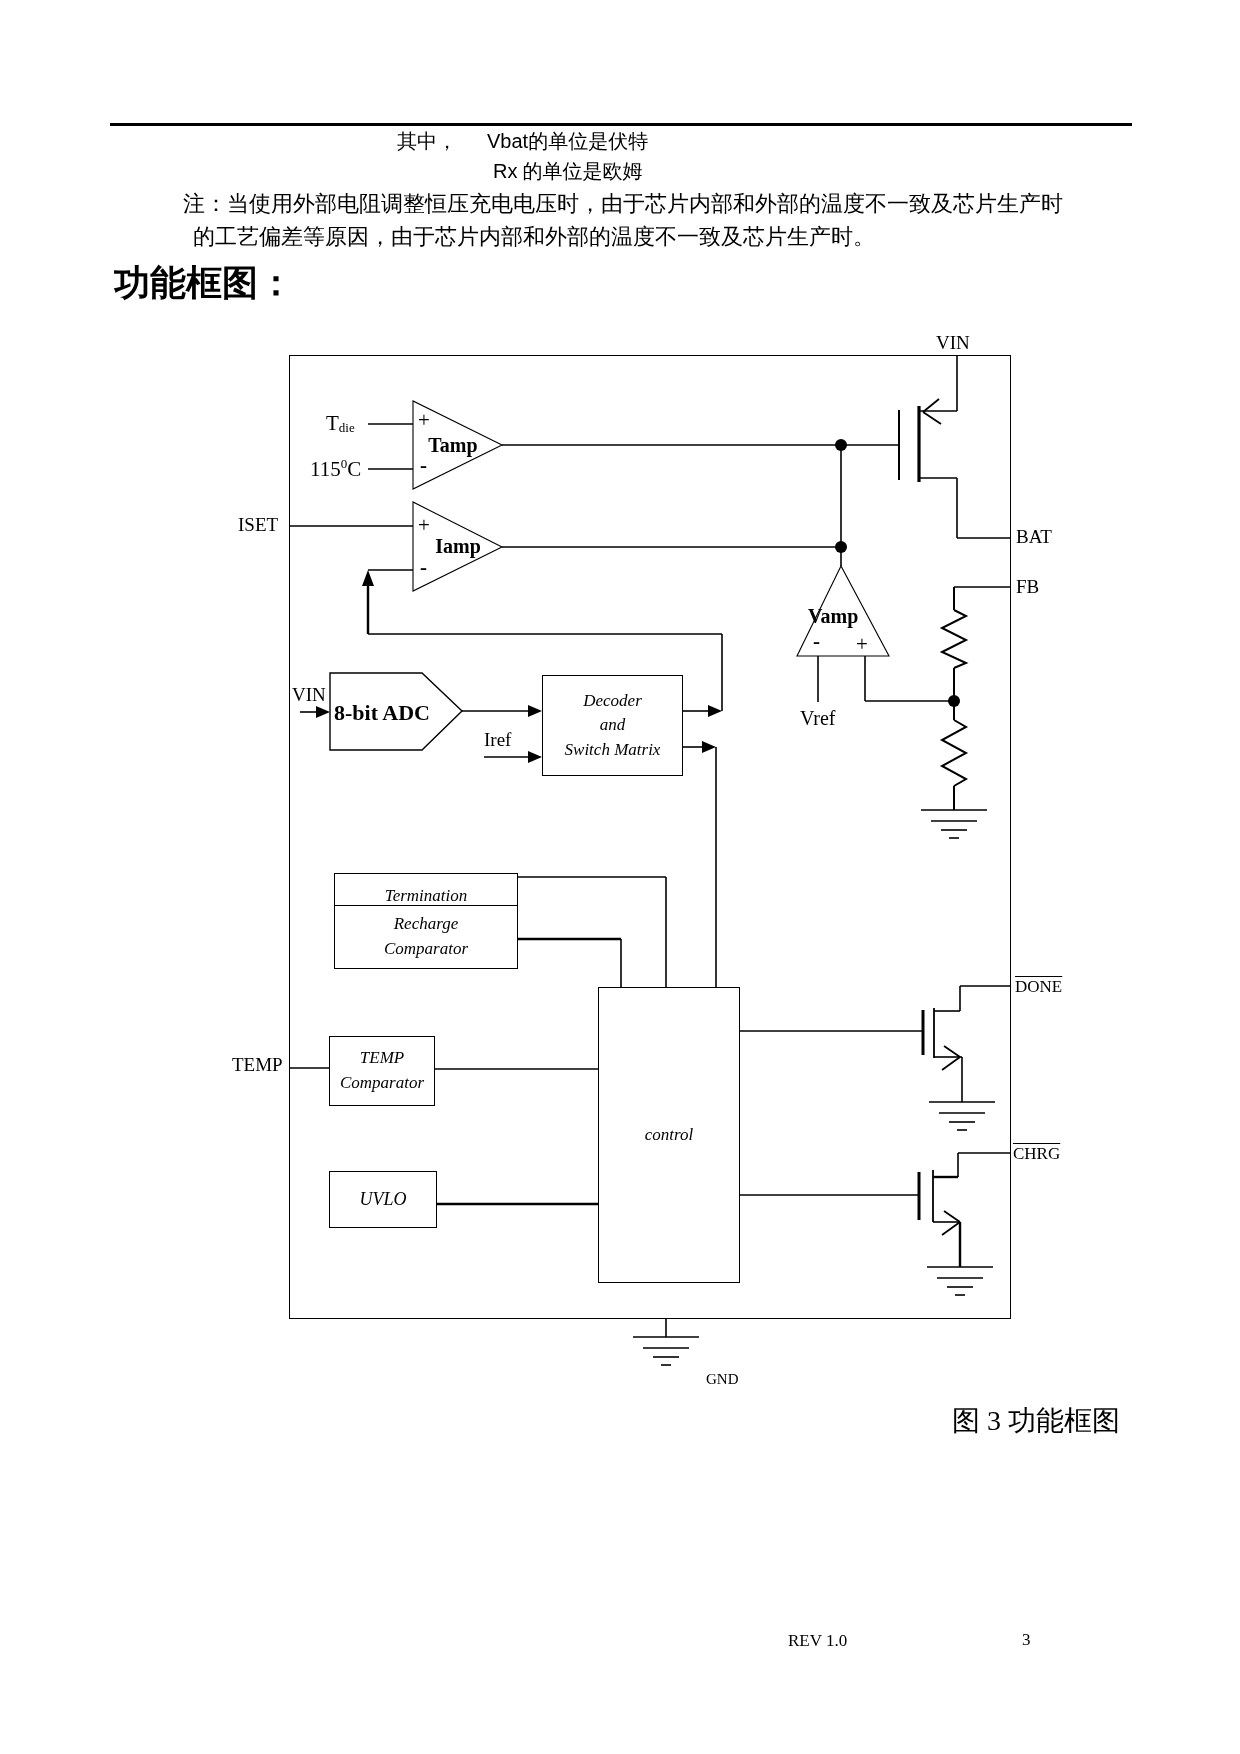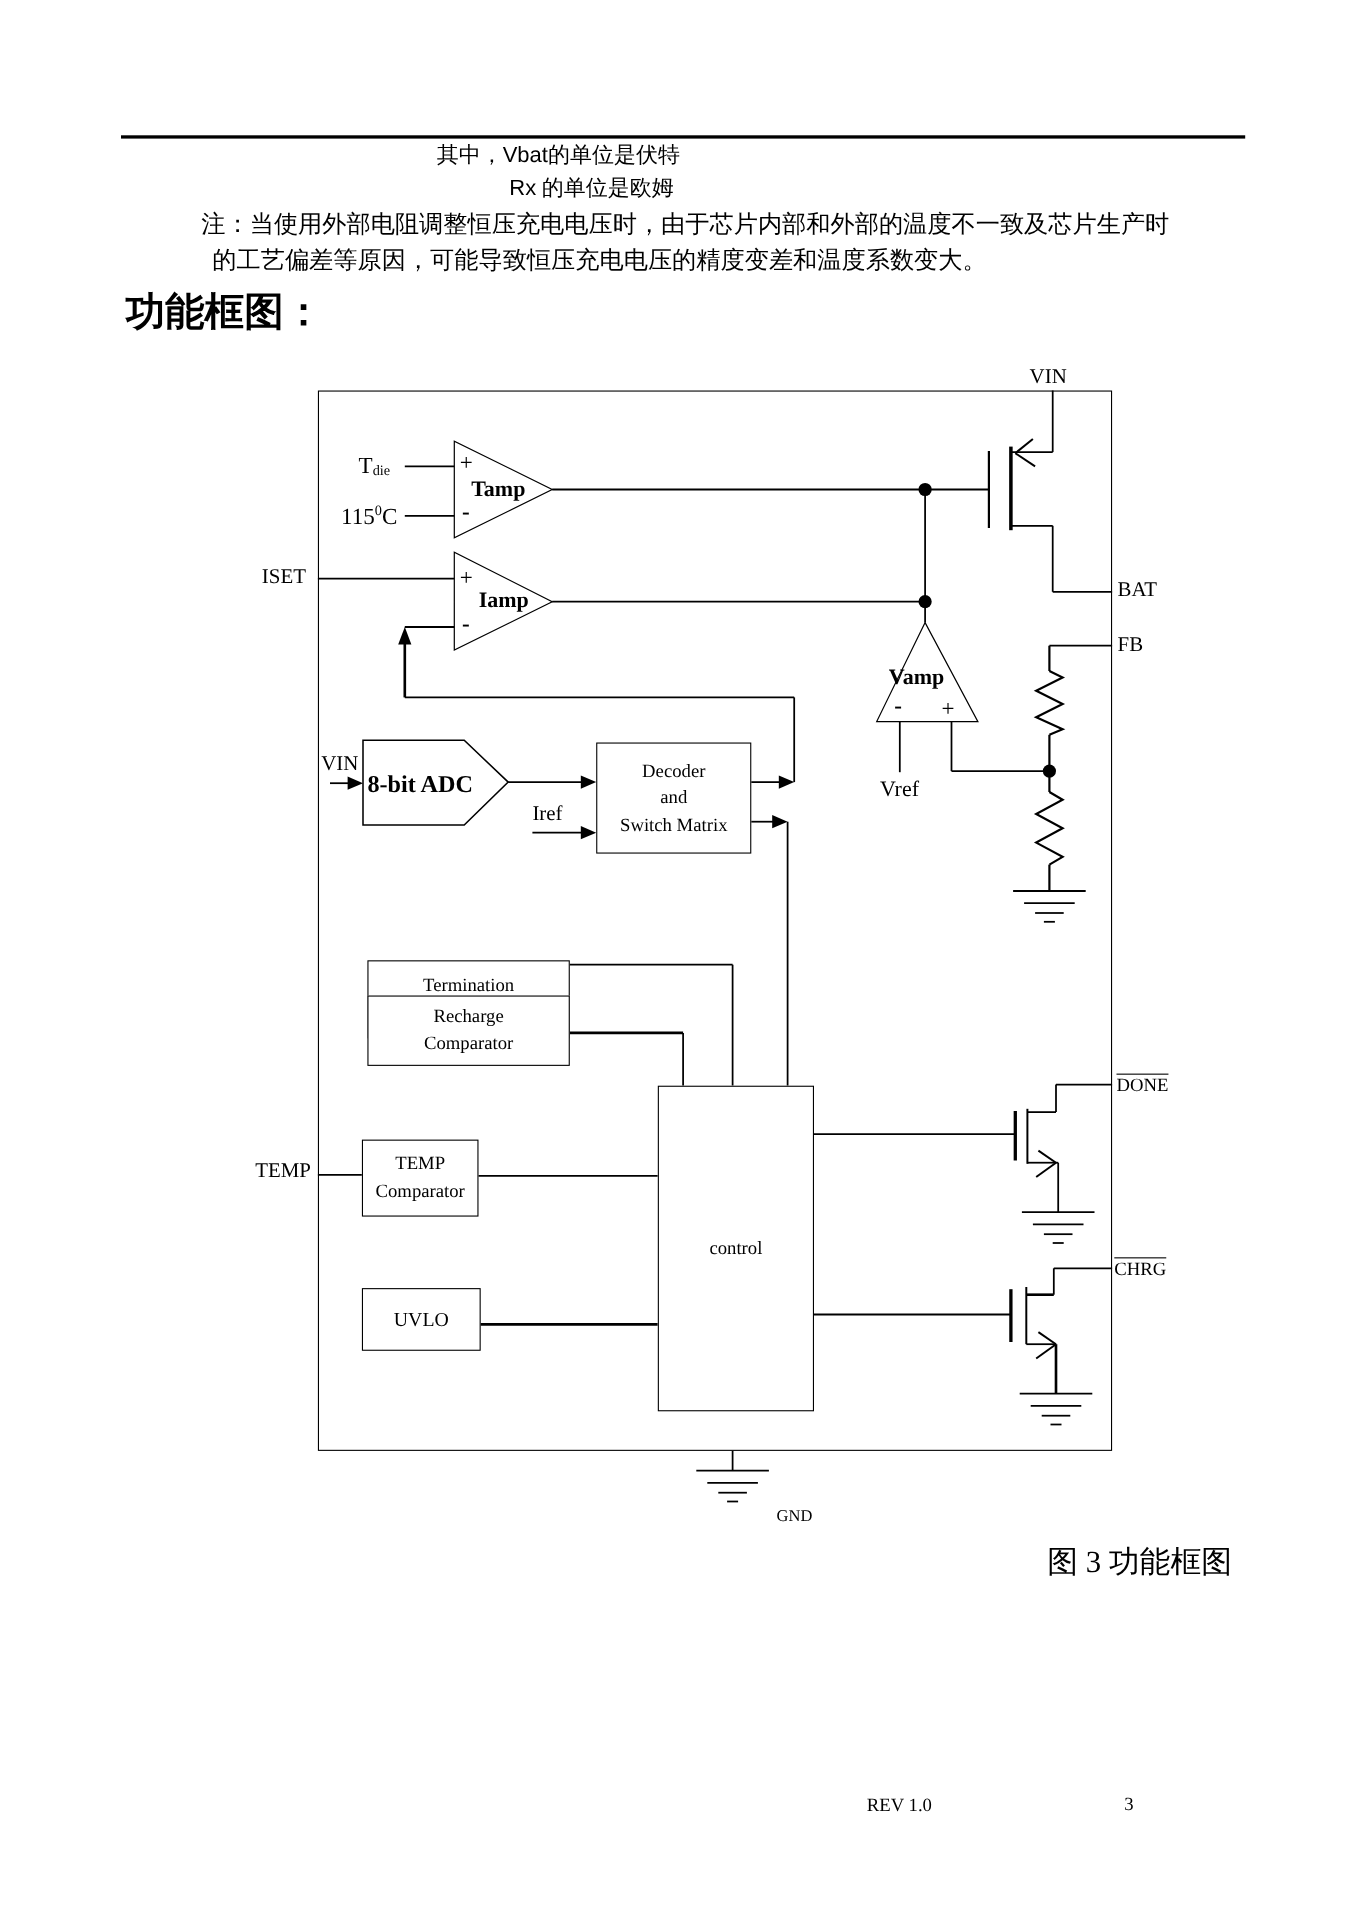--- a/index.html
+++ b/index.html
@@ -2,26 +2,26 @@
 <html><head>
 <meta charset="utf-8">
 <style>
   html,body{margin:0;padding:0;}
   body{
     width:1240px;height:1754px;position:relative;background:#ffffff;
     font-family:"Liberation Serif","DejaVu Serif",serif;color:#000;
     overflow:hidden;
   }
   .lbl{position:absolute;white-space:nowrap;color:#000;line-height:1.15;}
-  .sans{font-family:"Liberation Sans","DejaVu Sans",sans-serif;}
+  .sans{font-family:"Liberation Sans","DejaVu Sans",sans-serif;margin-left:30px;}
   .cjk{font-family:"Liberation Serif","DejaVu Serif",serif;}
   .box{
     position:absolute;border:1.6px solid #000;background:#fff;
     display:flex;align-items:center;justify-content:center;text-align:center;
-    font-size:17px;white-space:pre-line;line-height:1.45;
+    font-size:17px;white-space:pre-line;line-height:1.45;font-style:italic;
   }
   .outer{position:absolute;border:1.8px solid #000;background:transparent;}
   .rule{position:absolute;background:#000;}
   .ovl{text-decoration:overline;}
   svg{position:absolute;left:0;top:0;}
   sup.s0{font-size:13px;vertical-align:8px;}
   sub.sd{font-size:13px;vertical-align:-2px;}
 </style>
 </head>
 <body>
@@ -30,21 +30,21 @@
 
 <div class="lbl cjk" style="left:397px;top:130px;font-size:20px;">
   <span>其中，</span><span class="sans">Vbat</span><span>的单位是伏特</span>
 </div>
 <div class="lbl cjk" style="left:463px;top:160px;font-size:20px;">
   <span class="sans">Rx</span><span> 的单位是欧姆</span>
 </div>
 <div class="lbl cjk" style="left:167px;top:191px;font-size:22px;margin-left:16px;">
   <span>注：</span><span>当使用外部电阻调整恒压充电电压时，由于芯片内部和外部的温度不一致及芯片生产时</span>
 </div>
-<div class="lbl cjk" style="left:193px;top:224px;font-size:22px;">的工艺偏差等原因，可能导致恒压充电电压的精度变差和温度系数变大。</div>
+<div class="lbl cjk" style="left:193px;top:224px;font-size:22px;">的工艺偏差等原因，由于芯片内部和外部的温度不一致及芯片生产时。</div>
 
 <div class="lbl cjk" style="left:114px;top:263px;font-size:36px;font-weight:bold;">功能框图：</div>
 
 <svg width="1240" height="1754" viewBox="0 0 1240 1754">
   <g stroke="#000" stroke-width="1.6" fill="none">
 
     <g>
       <line x1="368" y1="424" x2="413" y2="424"></line>
       <line x1="368" y1="469" x2="413" y2="469"></line>
     </g>

